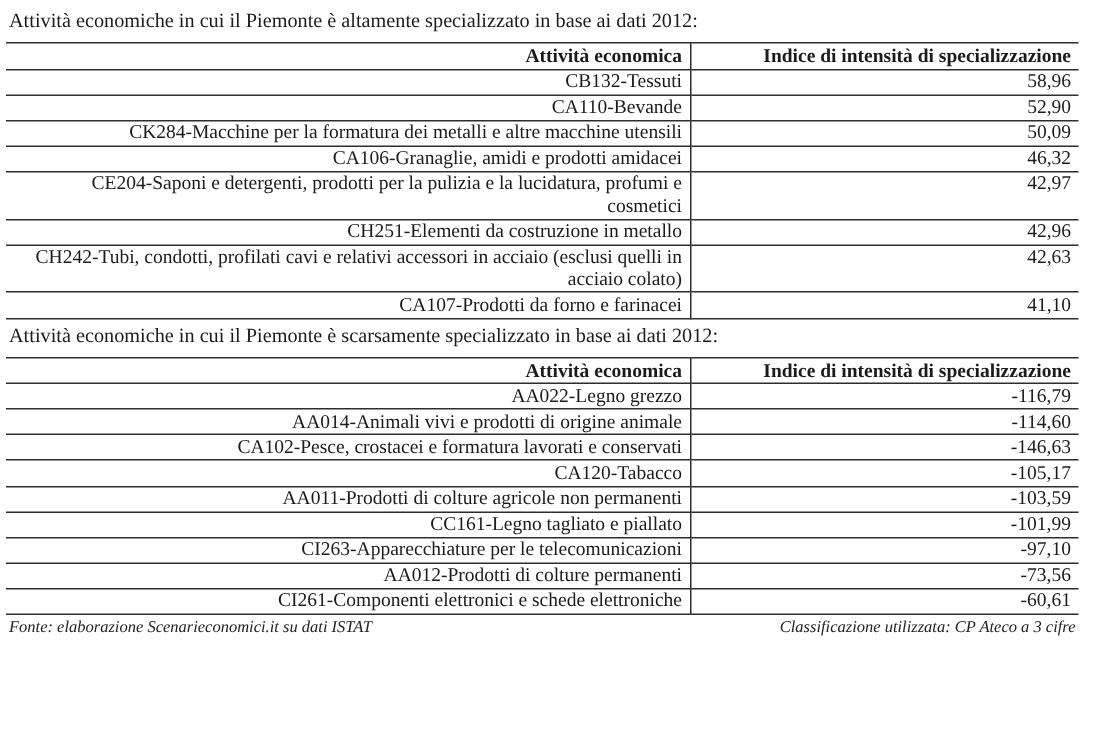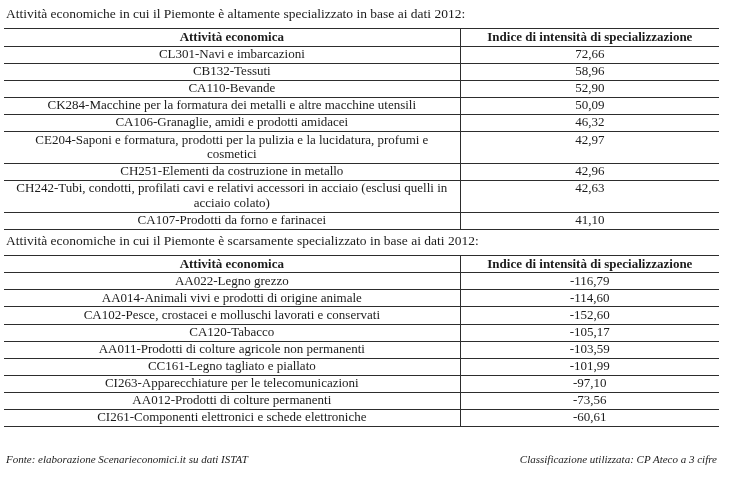--- a/index.html
+++ b/index.html
@@ -25,21 +25,21 @@
     width: 100%;
     border-collapse: collapse;
     table-layout: fixed;
   }
   table.spec-table col.c1 { width: 63.8%; }
   table.spec-table col.c2 { width: 36.2%; }
   table.spec-table th,
   table.spec-table td {
     border-top: 1.5px solid #2d2d2d;
     border-bottom: 1.5px solid #2d2d2d;
-    text-align: center;
+    text-align: right;
     vertical-align: top;
     font-size: 13px;
     line-height: 14.6px;
     padding: 0.5px 5px 1px 5px;
     overflow: hidden;
   }
   table.spec-table th:first-child,
   table.spec-table td:first-child {
     border-right: 1.2px solid #2d2d2d;
   }
@@ -49,21 +49,20 @@
   }
   .footer {
     display: flex;
     justify-content: space-between;
     align-items: flex-start;
     font-style: italic;
     font-size: 11px;
     line-height: 13px;
     color: #222222;
     padding: 2px 2px 0 2px;
-    margin-top: 24px;
   }
 </style>
 </head>
 <body>
 
 <div class="doc">
 
   <div class="title">Attività economiche in cui il Piemonte è altamente specializzato in base ai dati 2012:</div>
 
   <table class="spec-table">
@@ -72,41 +71,37 @@
         <col class="c2">
       </colgroup>
     <thead>
       <tr>
         <th>Attività economica</th>
         <th>Indice di intensità di specializzazione</th>
       </tr>
     </thead>
     <tbody>
         <tr>
-          <td>CL301-Navi e imbarcazioni</td>
-          <td>72,66</td>
-        </tr>
-        <tr>
           <td>CB132-Tessuti</td>
           <td>58,96</td>
         </tr>
         <tr>
           <td>CA110-Bevande</td>
           <td>52,90</td>
         </tr>
         <tr>
           <td>CK284-Macchine per la formatura dei metalli e altre macchine utensili</td>
           <td>50,09</td>
         </tr>
         <tr>
           <td>CA106-Granaglie, amidi e prodotti amidacei</td>
           <td>46,32</td>
         </tr>
         <tr>
-          <td>CE204-Saponi e formatura, prodotti per la pulizia e la lucidatura, profumi e cosmetici</td>
+          <td>CE204-Saponi e detergenti, prodotti per la pulizia e la lucidatura, profumi e cosmetici</td>
           <td>42,97</td>
         </tr>
         <tr>
           <td>CH251-Elementi da costruzione in metallo</td>
           <td>42,96</td>
         </tr>
         <tr>
           <td>CH242-Tubi, condotti, profilati cavi e relativi accessori in acciaio (esclusi quelli in acciaio colato)</td>
           <td>42,63</td>
         </tr>
@@ -133,22 +128,22 @@
     <tbody>
         <tr>
           <td>AA022-Legno grezzo</td>
           <td>-116,79</td>
         </tr>
         <tr>
           <td>AA014-Animali vivi e prodotti di origine animale</td>
           <td>-114,60</td>
         </tr>
         <tr>
-          <td>CA102-Pesce, crostacei e molluschi lavorati e conservati</td>
-          <td>-152,60</td>
+          <td>CA102-Pesce, crostacei e formatura lavorati e conservati</td>
+          <td>-146,63</td>
         </tr>
         <tr>
           <td>CA120-Tabacco</td>
           <td>-105,17</td>
         </tr>
         <tr>
           <td>AA011-Prodotti di colture agricole non permanenti</td>
           <td>-103,59</td>
         </tr>
         <tr>

